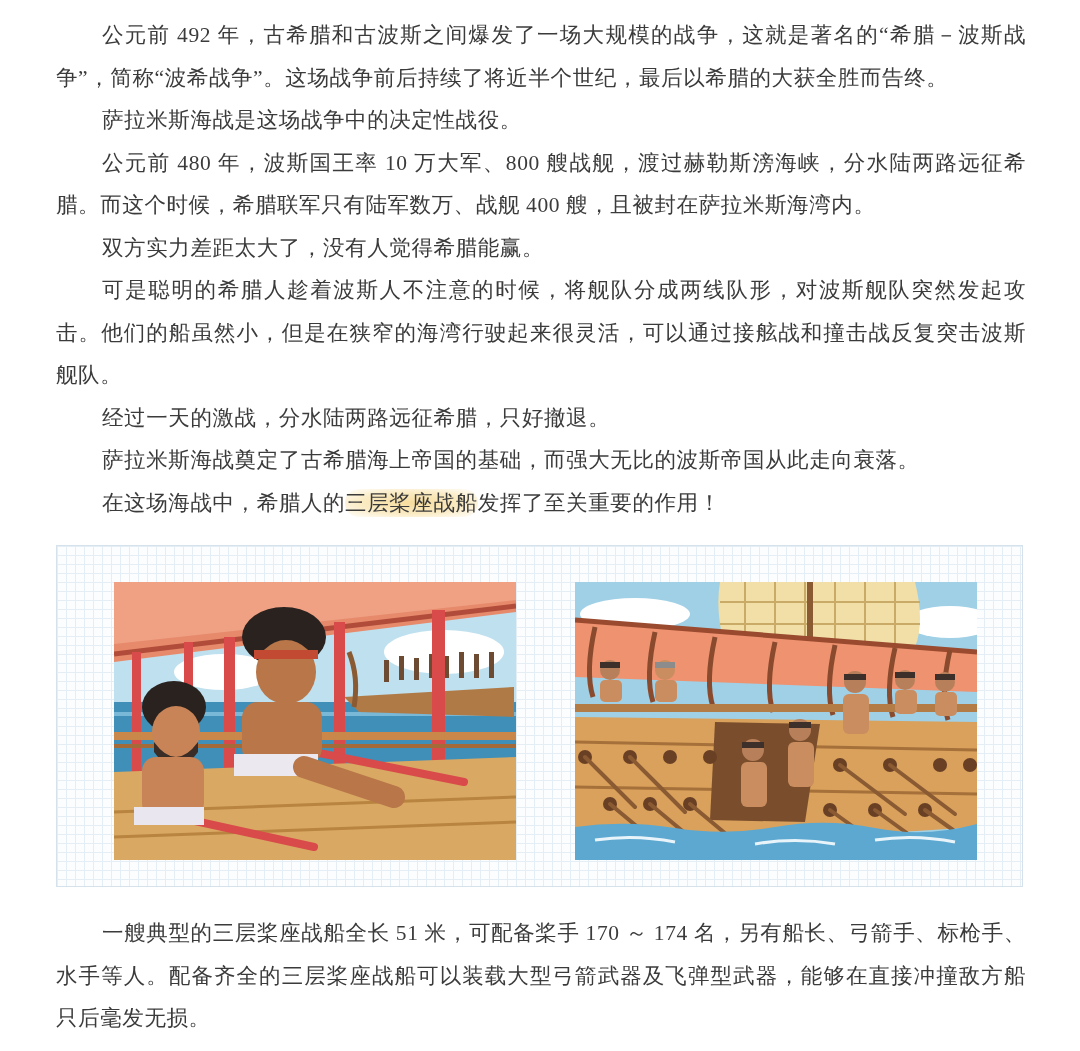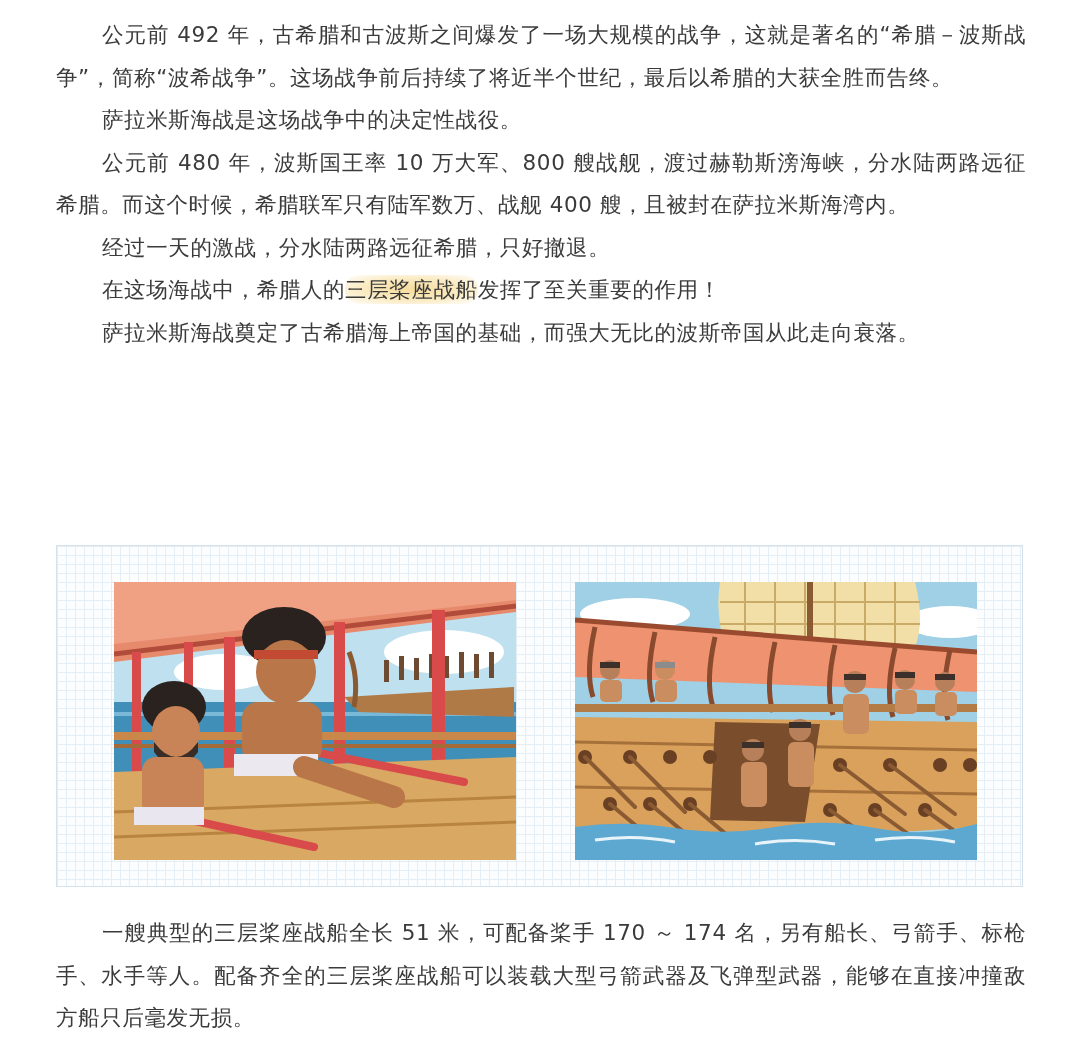--- a/index.html
+++ b/index.html
@@ -1,21 +1,21 @@
 <!DOCTYPE html>
 <html><head>
 <meta charset="utf-8">
 <style>
   html, body { margin: 0; padding: 0; background: #ffffff; }
   body {
     width: 1080px; height: 1051px; position: relative; overflow: hidden;
     font-family: "DejaVu Sans", "Liberation Sans", sans-serif;
     color: #3b3b3b;
   }
-  .text-block { position: absolute; left: 56px; width: 970px; }
+  .text-block { position: absolute; left: 56px; width: 970px; font-family: Liberation Serif, serif; }
   .para {
     margin: 0;
     font-size: 21.5px;
     line-height: 42.5px;
     letter-spacing: 0.6px;
     text-indent: 46px;
     text-align: justify;
     word-break: break-all;
   }
   .hl {
@@ -43,23 +43,25 @@
   #illus-right { left: 518px; }
   .illus svg { width: 100%; height: 100%; display: block; }
 </style>
 </head>
 <body>
 
 <div class="text-block" id="top-text">
   <p class="para">公元前 492 年，古希腊和古波斯之间爆发了一场大规模的战争，这就是著名的“希腊－波斯战争”，简称“波希战争”。这场战争前后持续了将近半个世纪，最后以希腊的大获全胜而告终。</p>
   <p class="para">萨拉米斯海战是这场战争中的决定性战役。</p>
   <p class="para">公元前 480 年，波斯国王率 10 万大军、800 艘战舰，渡过赫勒斯滂海峡，分水陆两路远征希腊。而这个时候，希腊联军只有陆军数万、战舰 400 艘，且被封在萨拉米斯海湾内。</p>
+  <p class="para">双方实力差距太大了，没有人觉得希腊能赢。</p>
+  <p class="para">可是聪明的希腊人趁着波斯人不注意的时候，将舰队分成两线队形，对波斯舰队突然发起攻击。他们的船虽然小，但是在狭窄的海湾行驶起来很灵活，可以通过接舷战和撞击战反复突击波斯舰队。</p>
   <p class="para">经过一天的激战，分水陆两路远征希腊，只好撤退。</p>
+  <p class="para">萨拉米斯海战奠定了古希腊海上帝国的基础，而强大无比的波斯帝国从此走向衰落。</p>
   <p class="para"><span>在这场海战中，希腊人的</span><span class="hl">三层桨座战船</span><span>发挥了至关重要的作用！</span></p>
-  <p class="para">萨拉米斯海战奠定了古希腊海上帝国的基础，而强大无比的波斯帝国从此走向衰落。</p>
 </div>
 
 <div class="figure-panel">
 
   <div class="illus" id="illus-left">
     <svg viewBox="0 0 402 278" preserveAspectRatio="none">
       <rect width="402" height="278" fill="#bfe0ee"></rect>
 
       <ellipse cx="330" cy="70" rx="60" ry="22" fill="#ffffff"></ellipse>
       <ellipse cx="110" cy="90" rx="50" ry="18" fill="#ffffff"></ellipse>

